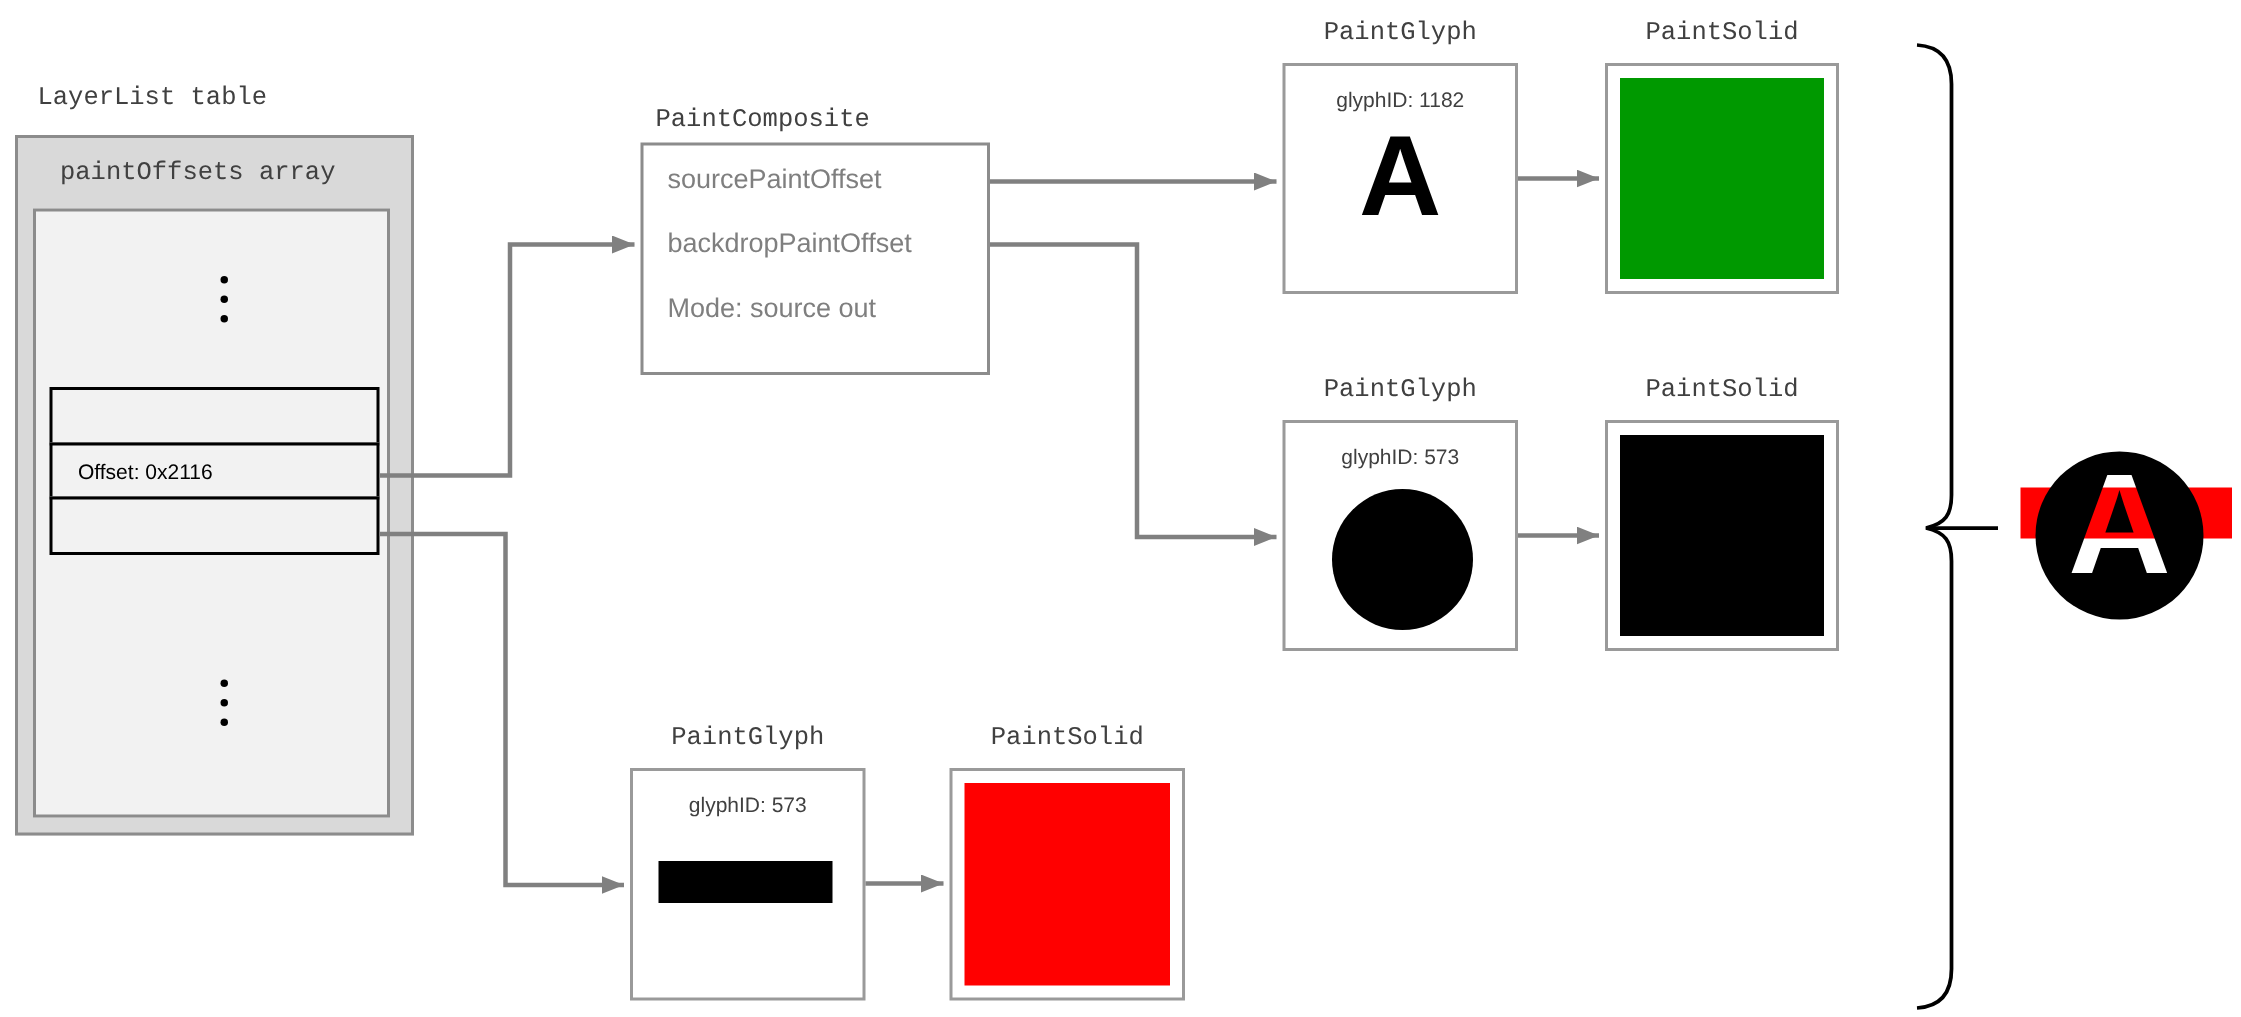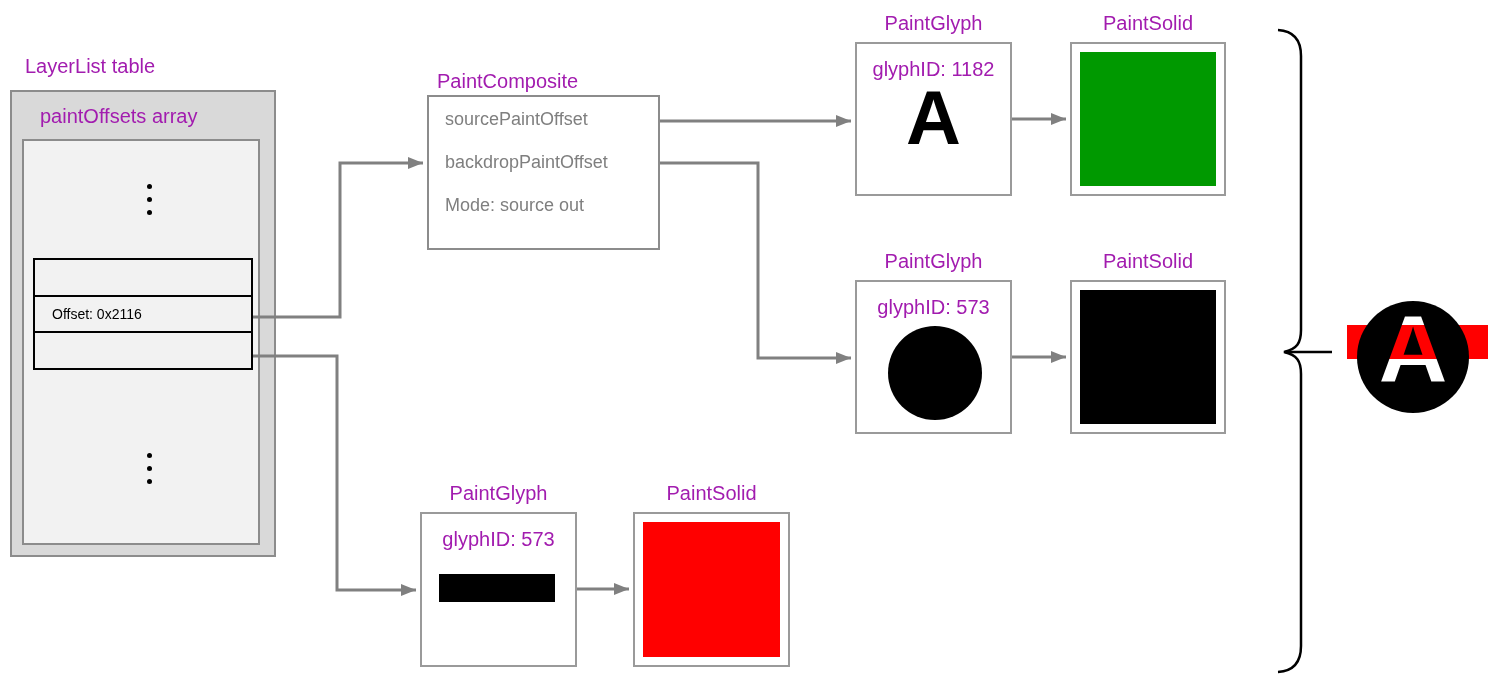--- a/index.html
+++ b/index.html
@@ -1,25 +1,25 @@
 <!DOCTYPE html>
 <html><head>
 <meta charset="utf-8">
 <style>
   html,body{margin:0;padding:0;}
   body{
     width:1494px;height:678px;position:relative;overflow:hidden;background:#ffffff;
     font-family:"Liberation Sans","DejaVu Sans",sans-serif;color:#000;
   }
   .abs{position:absolute;box-sizing:border-box;}
-  .label{position:absolute;font-size:20px;line-height:22px;color:#a21caf;white-space:nowrap;}
+  .label{position:absolute;font-size:17px;line-height:22px;color:#404040;white-space:nowrap;font-family:Liberation Mono, monospace;}
   .label.center{text-align:center;}
   .box{position:absolute;box-sizing:border-box;background:#fff;border:2px solid #9a9a9a;}
   .muted{color:#7f7f7f;}
-  .glyphid{position:absolute;left:0;right:0;top:14px;text-align:center;font-size:20px;color:#a21caf;}
+  .glyphid{position:absolute;left:0;right:0;top:14px;text-align:center;font-size:14px;color:#404040;}
   .fill-swatch{position:absolute;left:8px;top:8px;right:8px;bottom:8px;}
   
   .outer-gray{background:#d9d9d9;border:2px solid #8c8c8c;}
   .inner-light{background:#f2f2f2;border:2px solid #8c8c8c;}
   .offset-row{position:relative;height:38.5px;margin-top:-2px;border:2px solid #000;background:#f2f2f2;
     display:flex;align-items:center;padding-left:17px;font-size:14px;box-sizing:border-box;}
   .vdots{position:absolute;display:flex;flex-direction:column;align-items:center;gap:8px;}
   .vdots i{width:5px;height:5px;border-radius:50%;background:#000;}
   svg{display:block;}
   .overlay{position:absolute;left:0;top:0;pointer-events:none;}

